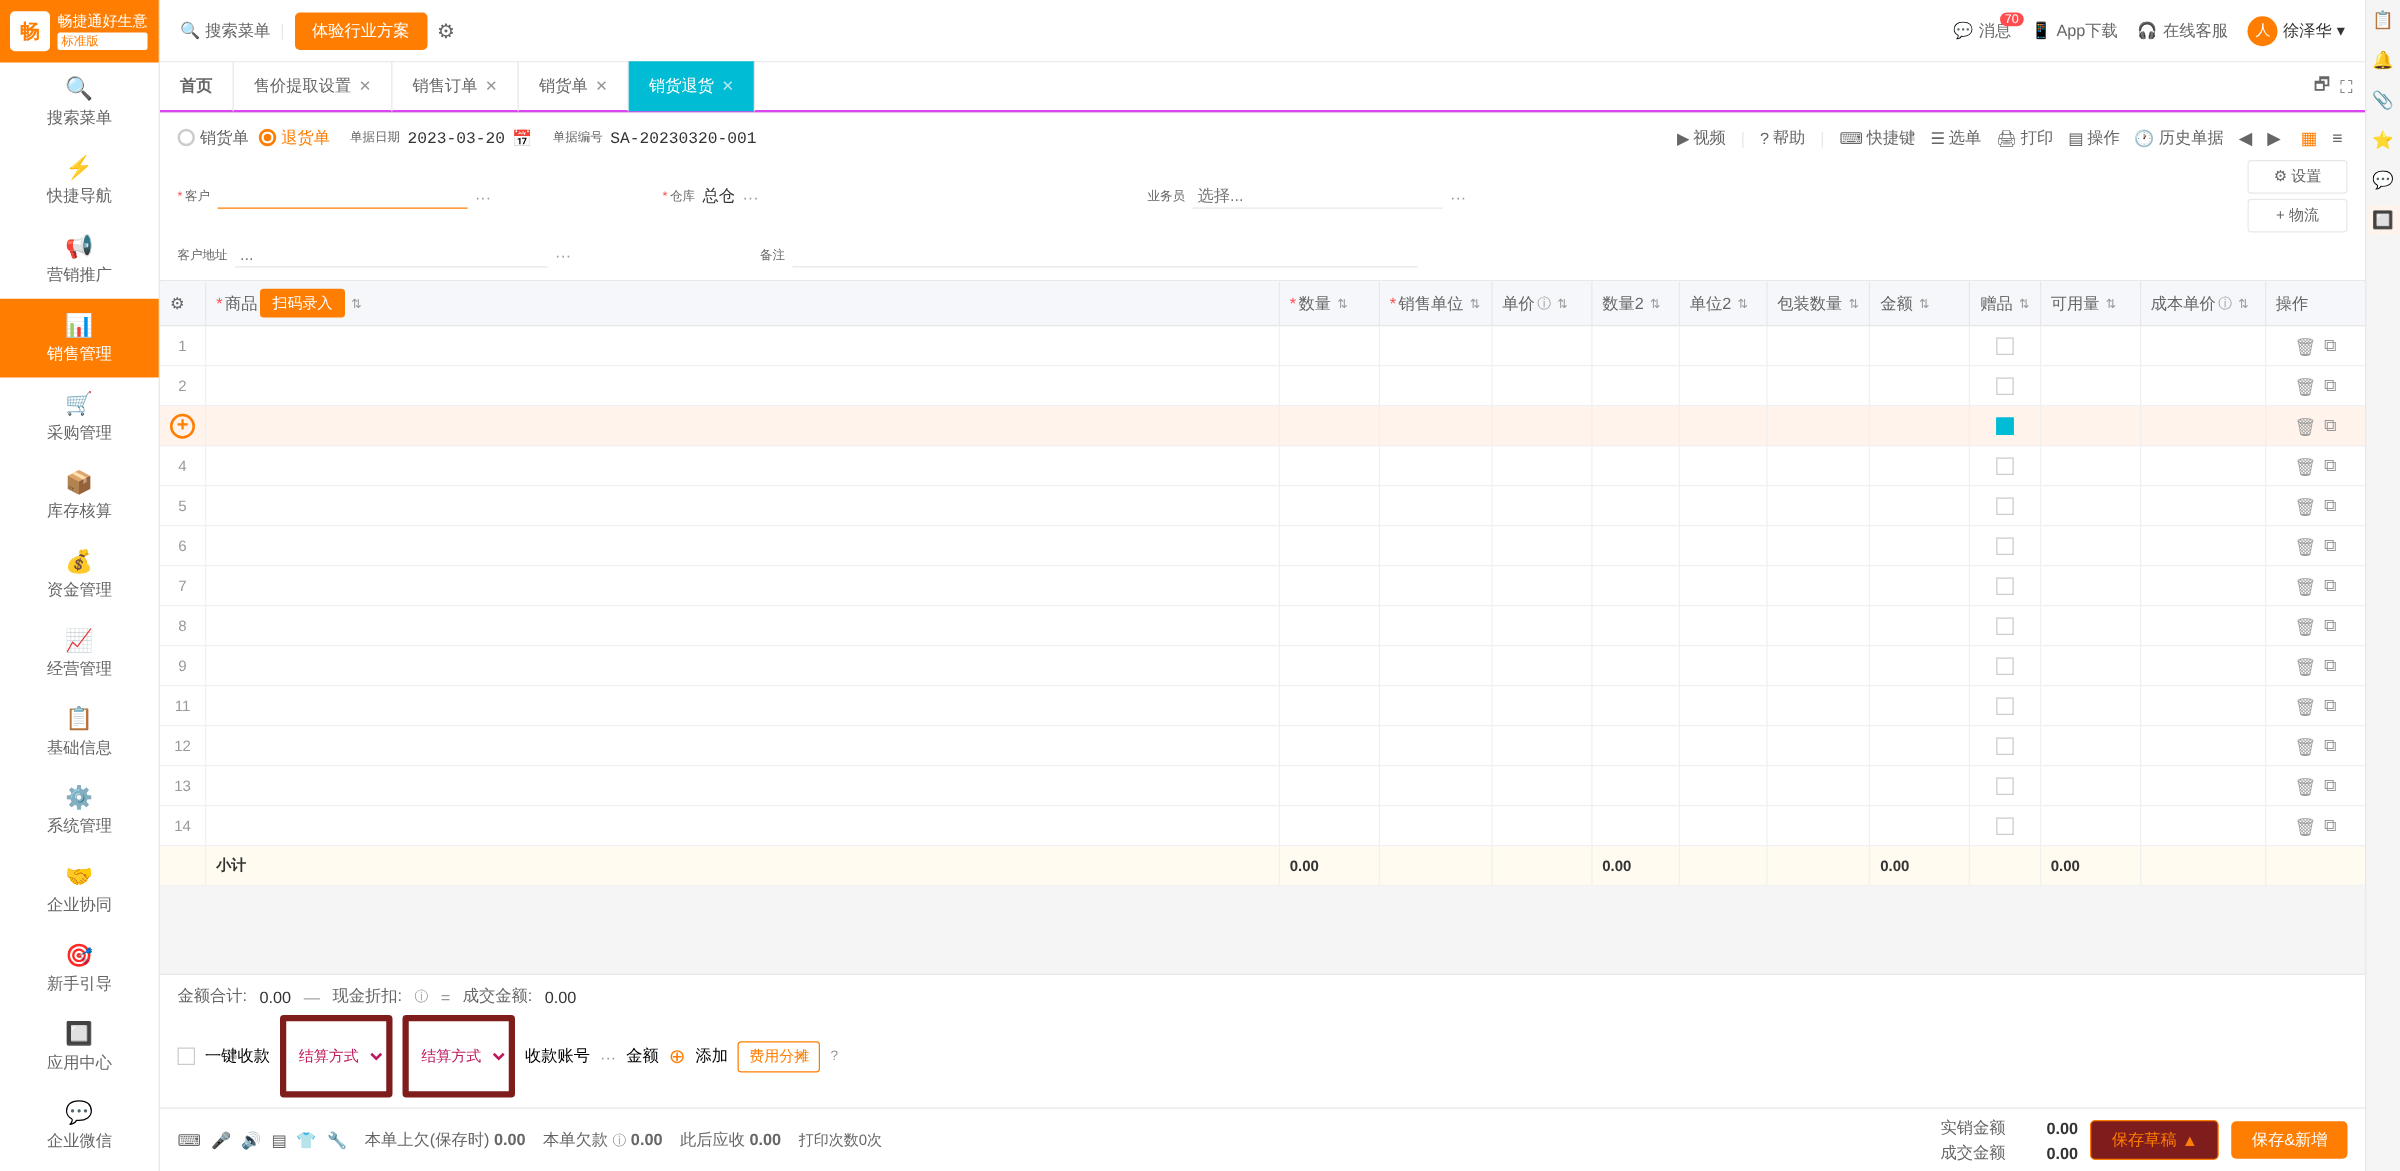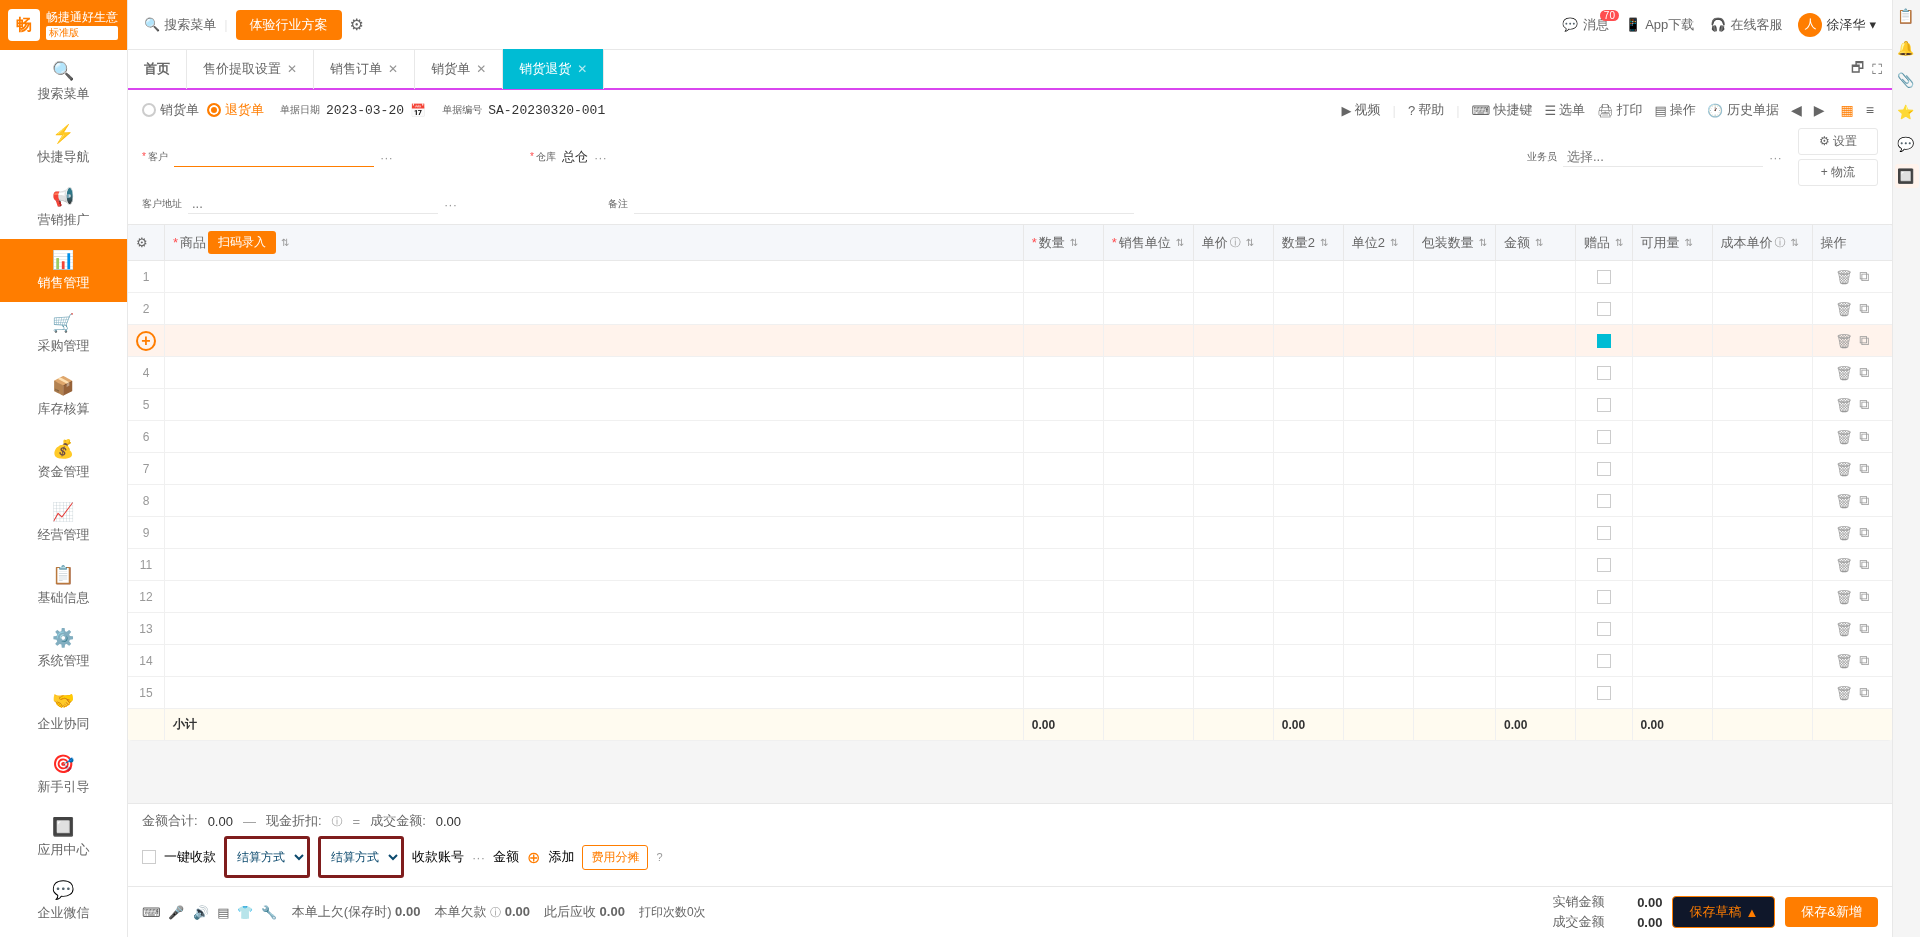--- a/index.html
+++ b/index.html
@@ -82,40 +82,40 @@
     .amount-value { color: #333; }
     .amount-separator { color: #999; }
 
     
     .footer { background: #fff; padding: 6px 14px; border-top: 1px solid #e8e8e8; display: flex; align-items: center; justify-content: space-between; }
     .footer-left { display: flex; align-items: center; gap: 14px; font-size: 12px; color: #666; }
     .footer-right { display: flex; align-items: center; gap: 10px; }
     .footer-amounts { display: flex; flex-direction: column; gap: 2px; font-size: 12px; color: #666; text-align: right; }
     .footer-amount-row { display: flex; align-items: center; justify-content: flex-end; gap: 8px; }
     .footer-amount-value { color: #333; font-weight: bold; min-width: 50px; text-align: right; }
-    .save-draft-btn { background: #0f172a; border: 1px solid #ff7d00; color: #ff7d00; border-radius: 4px; padding: 6px 16px; cursor: pointer; font-size: 13px; display: flex; align-items: center; gap: 4px; }
+    .save-draft-btn { background: #7f1d1d; border: 1px solid #ff7d00; color: #ff7d00; border-radius: 4px; padding: 6px 16px; cursor: pointer; font-size: 13px; display: flex; align-items: center; gap: 4px; }
     .save-new-btn { background: #ff7d00; border: none; color: #fff; border-radius: 4px; padding: 6px 16px; cursor: pointer; font-size: 13px; }
     .print-label { font-size: 12px; color: #666; }
 
     
     .right-panel { width: 28px; background: #f5f5f5; display: flex; flex-direction: column; align-items: center; gap: 8px; padding: 4px 0; border-left: 1px solid #e8e8e8; }
     .right-panel-icon { width: 24px; height: 24px; display: flex; align-items: center; justify-content: center; cursor: pointer; color: #999; font-size: 14px; }
     .right-panel-icon.active { color: #ff7d00; background: #fff3ec; border-radius: 3px; }
 
     
     .side-btns { display: flex; flex-direction: column; gap: 4px; }
     .side-btn { background: #fff; border: 1px solid #e8e8e8; border-radius: 3px; padding: 4px 20px; cursor: pointer; font-size: 12px; color: #666; white-space: nowrap; }
 
     
     .payment-row { display: flex; align-items: center; gap: 8px; margin-top: 6px; }
     .payment-checkbox { width: 14px; height: 14px; border: 1px solid #ccc; display: inline-block; cursor: pointer; vertical-align: middle; }
     .add-icon { color: #ff7d00; cursor: pointer; font-size: 16px; }
     .fee-btn { background: #fff; border: 1px solid #ff7d00; color: #ff7d00; border-radius: 3px; padding: 3px 8px; cursor: pointer; font-size: 12px; }
 
-    .select-dropdown { border: 3px solid #7f1d1d; border-radius: 3px; padding: 10px 6px; font-size: 12px; color: #0c4a6e; background: #fff; cursor: pointer; }
+    .select-dropdown { border: 5px solid #7f1d1d; border-radius: 3px; padding: 20px 6px; font-size: 12px; color: #be185d; background: #fff; cursor: pointer; }
 
     .orange-add { color: #ff7d00; font-size: 16px; font-weight: bold; cursor: pointer; display: inline-flex; align-items: center; justify-content: center; width: 20px; height: 20px; border-radius: 50%; border: 2px solid #ff7d00; }
 
     .topbar-setting { font-size: 16px; cursor: pointer; color: #666; }
 
     
     .header-toolbar { display: flex; align-items: center; gap: 12px; font-size: 12px; color: #666; }
     .header-toolbar-item { display: flex; align-items: center; gap: 3px; cursor: pointer; }
     .header-toolbar-sep { color: #e8e8e8; }
     .nav-arrow { cursor: pointer; color: #666; font-size: 14px; }
@@ -330,21 +330,21 @@
           <div class="form-field" style="flex:1;max-width:380px;">
             <span class="form-label required">客户</span>
             <input class="form-input form-input-wide" value="" style="border-bottom-color: rgb(255, 125, 0);">
             <span class="form-dots">···</span>
           </div>
           <div class="form-field" style="flex:1;max-width:380px;">
             <span class="form-label required">仓库</span>
             <span class="form-value">总仓</span>
             <span class="form-dots">···</span>
           </div>
-          <div class="form-field" style="flex:1;justify-content:flex-end;">
+          <div class="form-field" style="flex:1;">
             <span class="form-label">业务员</span>
             <input class="form-input form-input-wide" placeholder="选择..." style="">
             <span class="form-dots">···</span>
           </div>
         </div>
         <div class="side-btns">
           <button class="side-btn">⚙ 设置</button>
           <button class="side-btn">+ 物流</button>
         </div>
       </div>
@@ -689,40 +689,20 @@
                 <td></td>
                 <td>
                   <div class="action-icons">
                     <span class="action-icon">🗑</span>
                     <span class="action-icon">⧉</span>
                   </div>
                 </td>
               </tr>
             <tr>
                 <td class="row-num">14</td>
-                <td></td>
-                <td></td>
-                <td></td>
-                <td></td>
-                <td></td>
-                <td></td>
-                <td></td>
-                <td></td>
-                <td class="checkbox-cell"><span class="checkbox"></span></td>
-                <td></td>
-                <td></td>
-                <td>
-                  <div class="action-icons">
-                    <span class="action-icon">🗑</span>
-                    <span class="action-icon">⧉</span>
-                  </div>
-                </td>
-              </tr>
-            <tr>
-                <td class="row-num">15</td>
                 <td></td>
                 <td></td>
                 <td></td>
                 <td></td>
                 <td></td>
                 <td></td>
                 <td></td>
                 <td></td>
                 <td class="checkbox-cell"><span class="checkbox"></span></td>
                 <td></td>

